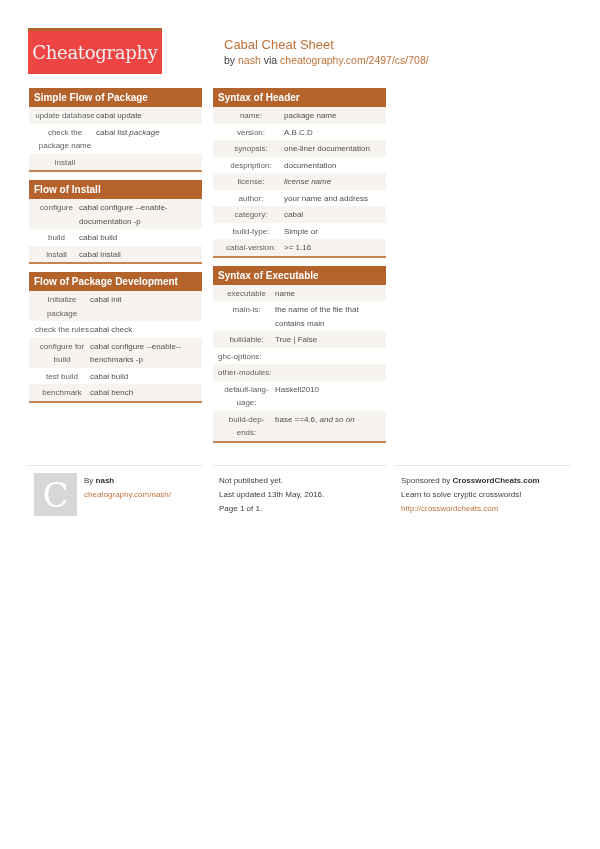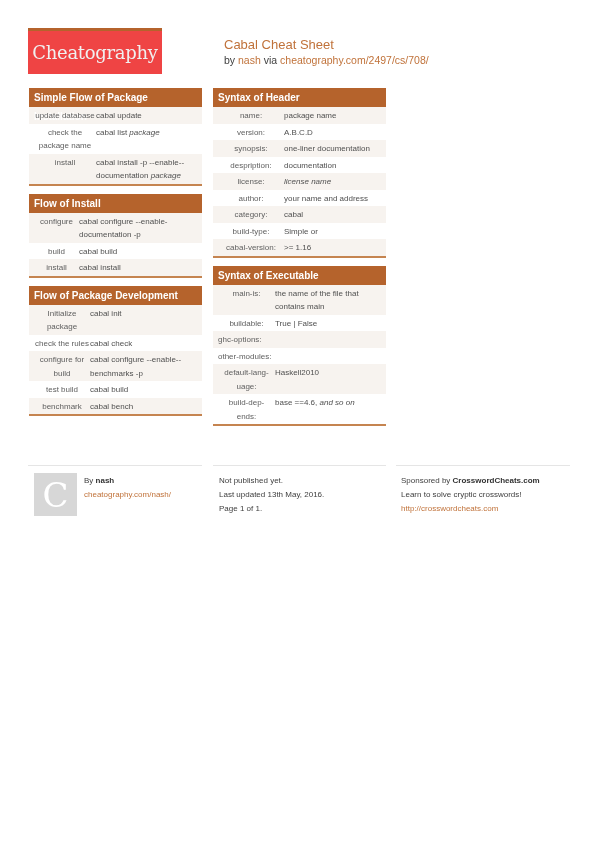--- a/index.html
+++ b/index.html
@@ -71,21 +71,20 @@
       <div class="row">
         <span class="k" style="width:62px">update database</span>
         <span class="v">cabal update</span>
       </div>
       <div class="row">
         <span class="k" style="width:62px">check the package name</span>
         <span class="v"><span>cabal list </span><span class="it">package</span></span>
       </div>
       <div class="row">
         <span class="k" style="width:62px">install</span>
-        <span class="v"><span>cabal install -p --enable--documentation </span><span class="it">package</span></span>
       </div>
     </div>
   </div>
 
   <div class="block">
     <div class="block-head">Flow of Install</div>
     <div class="rows">
       <div class="row">
         <span class="k" style="width:45px">configure</span>
         <span class="v">cabal configure --enable-documentation -p</span>
@@ -168,20 +167,24 @@
       <div class="row">
           <span class="k" style="width:66px">cabal-version:</span>
           <span class="v">&gt;= 1.16</span>
         </div>
     </div>
   </div>
 
   <div class="block">
     <div class="block-head">Syntax of Executable</div>
     <div class="rows">
+      <div class="row">
+          <span class="k" style="width:57px">executable</span>
+          <span class="v">name</span>
+        </div>
       <div class="row">
           <span class="k" style="width:57px">main-is:</span>
           <span class="v">the name of the file that contains main</span>
         </div>
       <div class="row">
           <span class="k" style="width:57px">buildable:</span>
           <span class="v">True | False</span>
         </div>
       <div class="row">
           <span class="k">ghc-options:</span>

